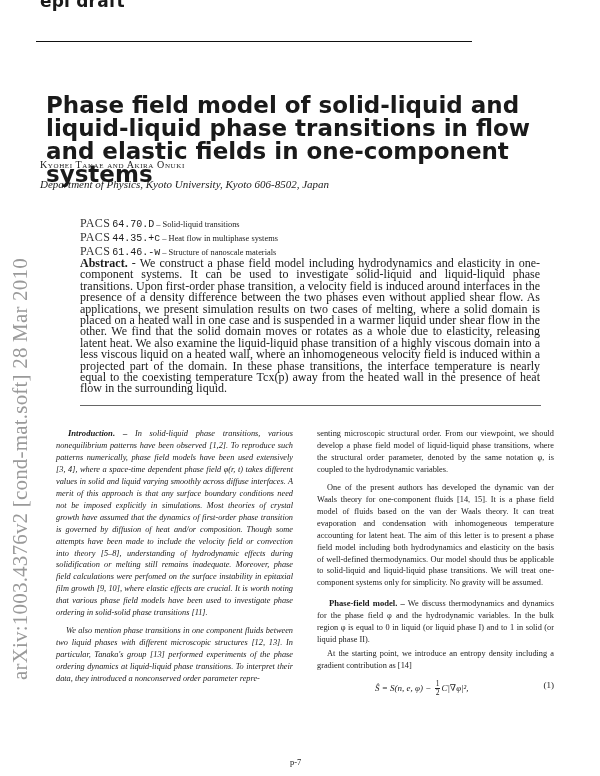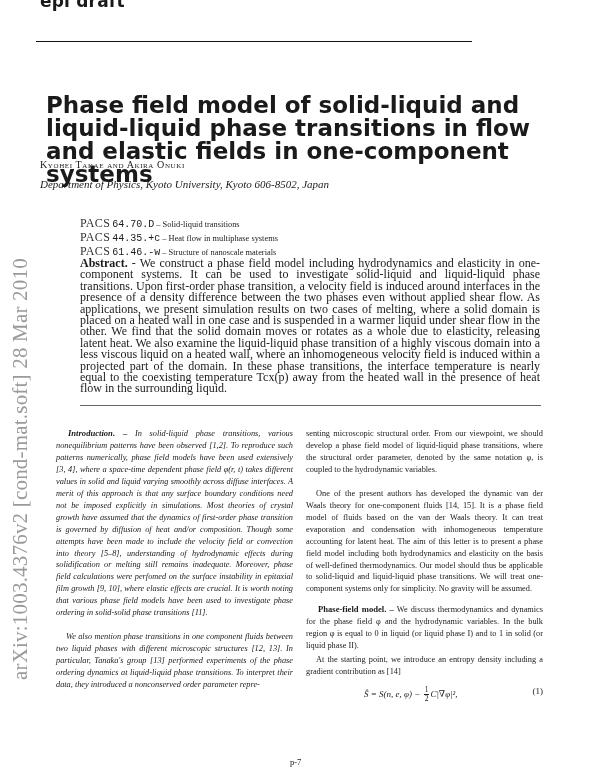--- a/index.html
+++ b/index.html
@@ -20,24 +20,24 @@
   .pacs .code { font-size: 10px; }
 
   .abstract { position: absolute; left: 80px; top: 258px; width: 460px; font-size: 12px; line-height: 11.4px; text-align: justify; }
   .abstract b { font-weight: bold; }
   .mid-rule { position: absolute; left: 80px; top: 405px; width: 461px; height: 1px; background: #666; }
 
   .arxiv-stamp { position: absolute; left: 8px; top: 680px; transform-origin: 0 0; transform: rotate(-90deg); font-size: 21px; color: #9a9a9a; white-space: nowrap; letter-spacing: 0.2px; }
 
   .col { position: absolute; top: 428px; width: 237px; font-size: 8.3px; line-height: 11.95px; text-align: justify; hyphens: auto; }
   .col.left { left: 56px; font-style: italic; }
-  .col.right { left: 306px; }
+  .col.right { left: 317px; }
   .col p { margin: 0; text-indent: 10px; }
   .col p.noindent { text-indent: 0; }
-  .col p + p { margin-top: 12px; }
+  .col p + p { margin-top: 6px; }
   .col .sec-head { font-weight: bold; font-size: 8.6px; }
   .col p.sec { text-indent: 12px; margin-top: 9px; }
   .eq { display: flex; justify-content: space-between; align-items: flex-start; margin-top: 8px; padding-left: 58px; font-size: 9px; }
   .eq .frac { display: inline-flex; flex-direction: column; align-items: center; vertical-align: middle; font-size: 7.5px; line-height: 8px; margin: 0 1px; }
   .eq .frac .num { border-bottom: 0.6px solid #222; padding: 0 1px; }
   .page-num { position: absolute; left: 290px; top: 757px; font-size: 8.5px; }
 </style>
 </head>
 <body>
 

